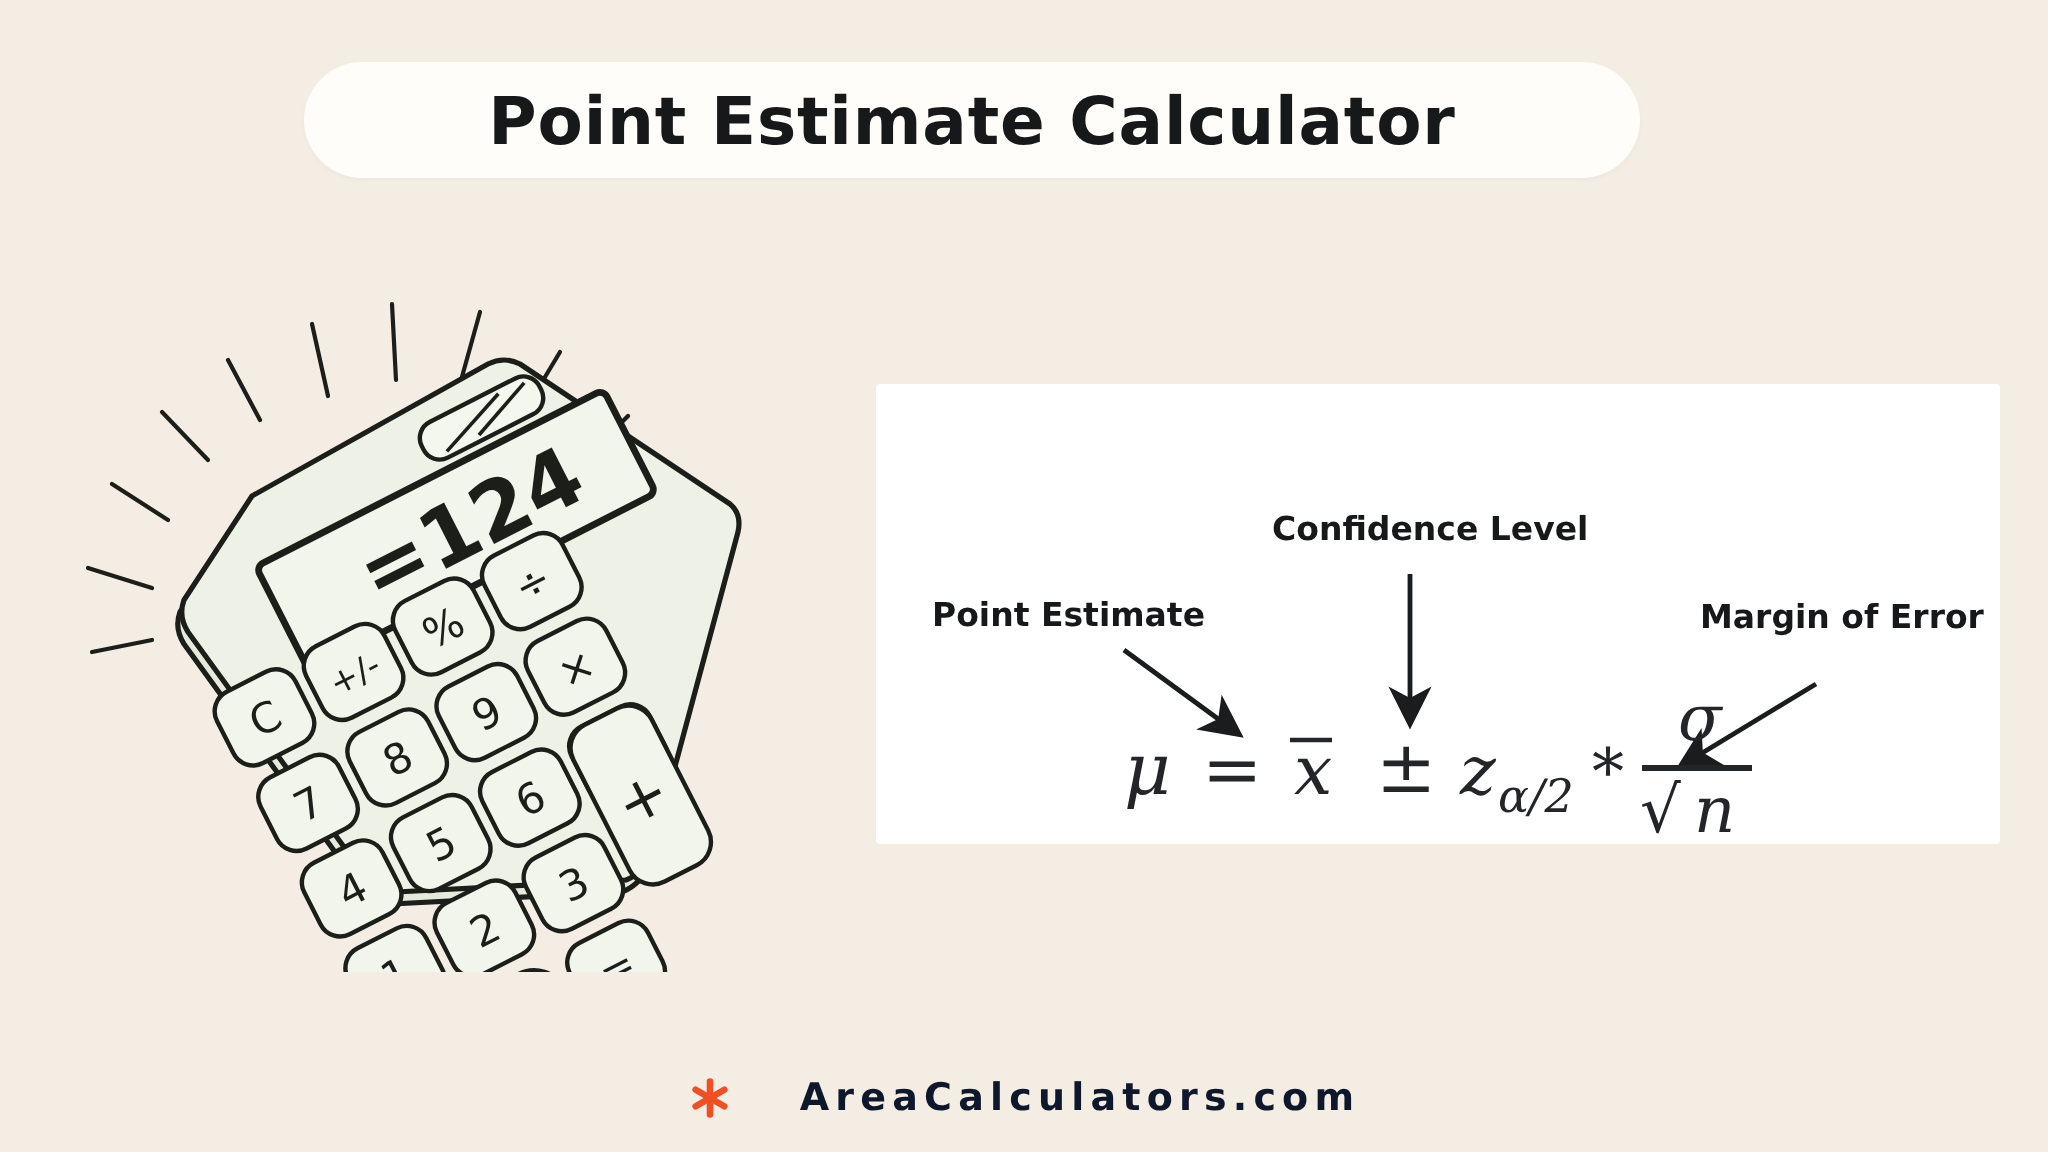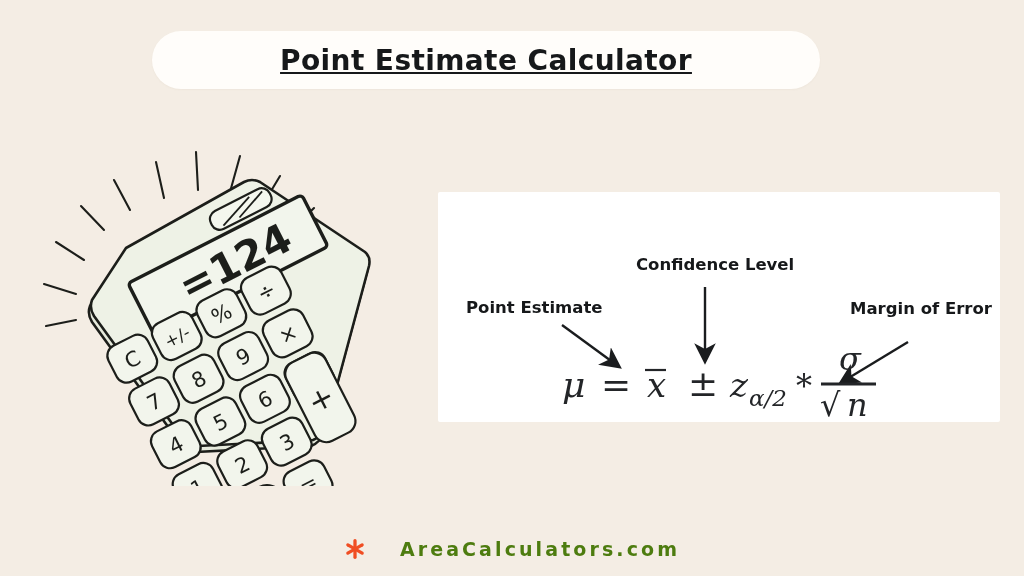--- a/index.html
+++ b/index.html
@@ -24,26 +24,25 @@
     height: 58px;
     background: #FFFDFA;
     border-radius: 29px;
     display: flex;
     align-items: center;
     justify-content: center;
     box-shadow: 0 1px 2px rgba(150,130,110,0.06);
   }
   .title-text {
     font-family: "DejaVu Sans", sans-serif;
-    font-size: 28px;
+    font-size: 33px;
     font-weight: 700;
     color: #16181A;
     letter-spacing: 0.4px;
     white-space: nowrap;
-    text-decoration: underline;
   }
 
   
   .calc-wrap {
     position: absolute;
     left: 28px;
     top: 136px;
     width: 360px;
     height: 350px;
   }
@@ -92,21 +91,21 @@
   .footer-mark {
     width: 22px;
     height: 22px;
     display: block;
     flex: none;
   }
   .footer-text {
     font-family: "DejaVu Sans", sans-serif;
     font-size: 19px;
     font-weight: 700;
-    color: #4d7c0f;
+    color: #0f172a;
     letter-spacing: 3.1px;
     white-space: nowrap;
   }
 </style>
 </head>
 <body>
 
 <div class="title-pill">
   <div class="title-text">Point Estimate Calculator</div>
 </div>

